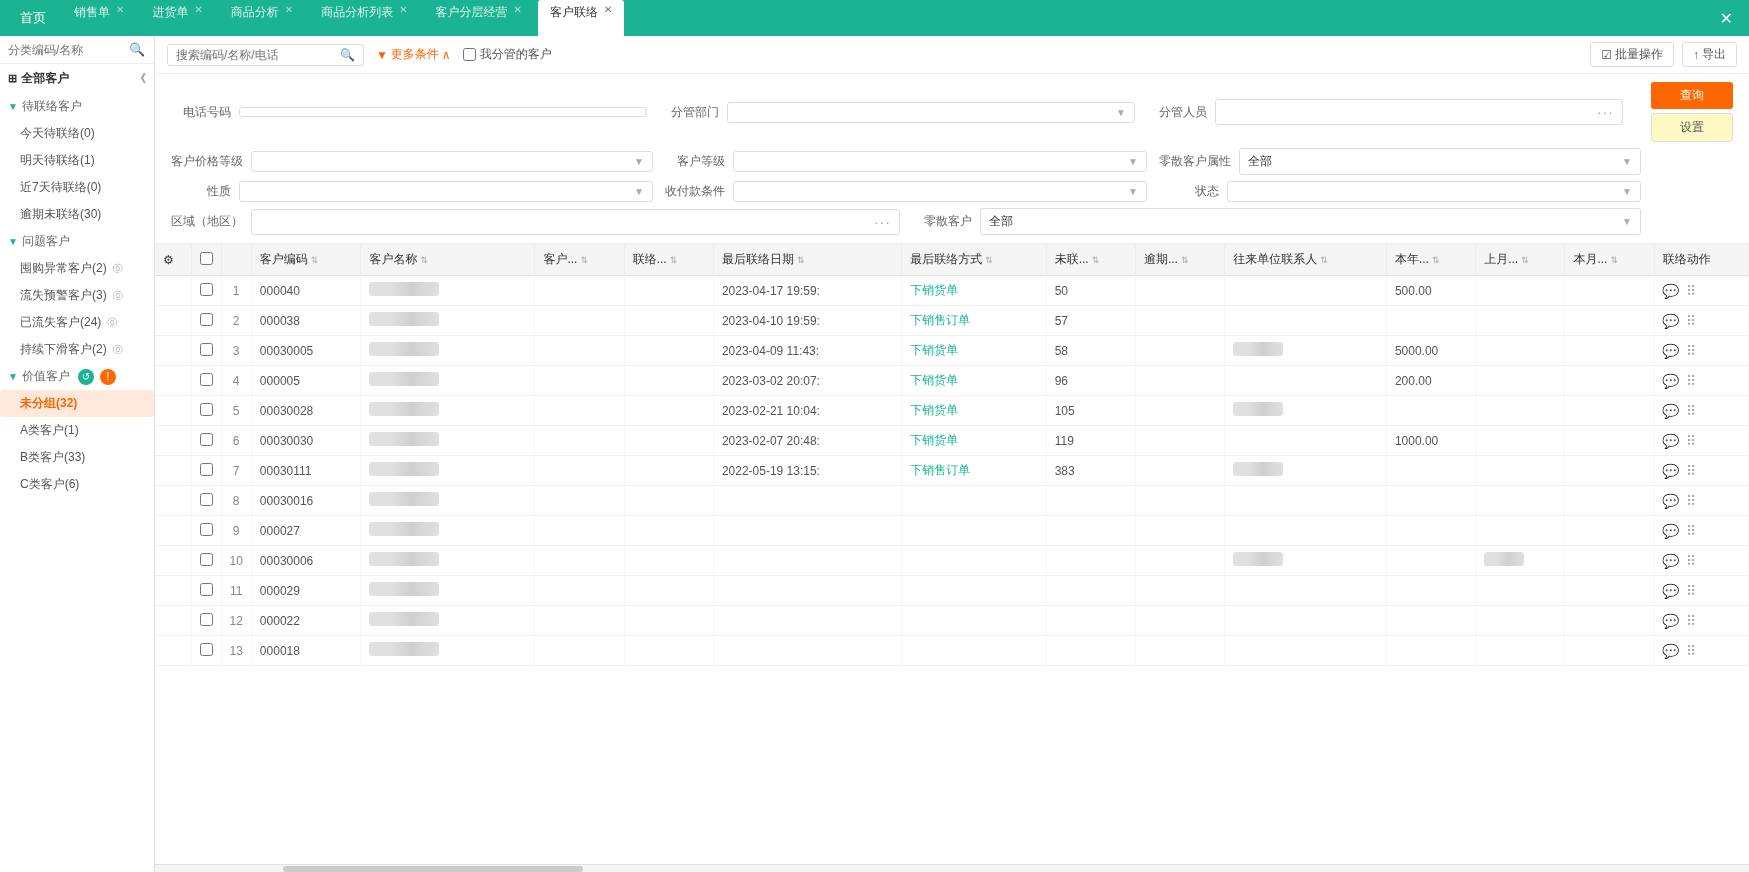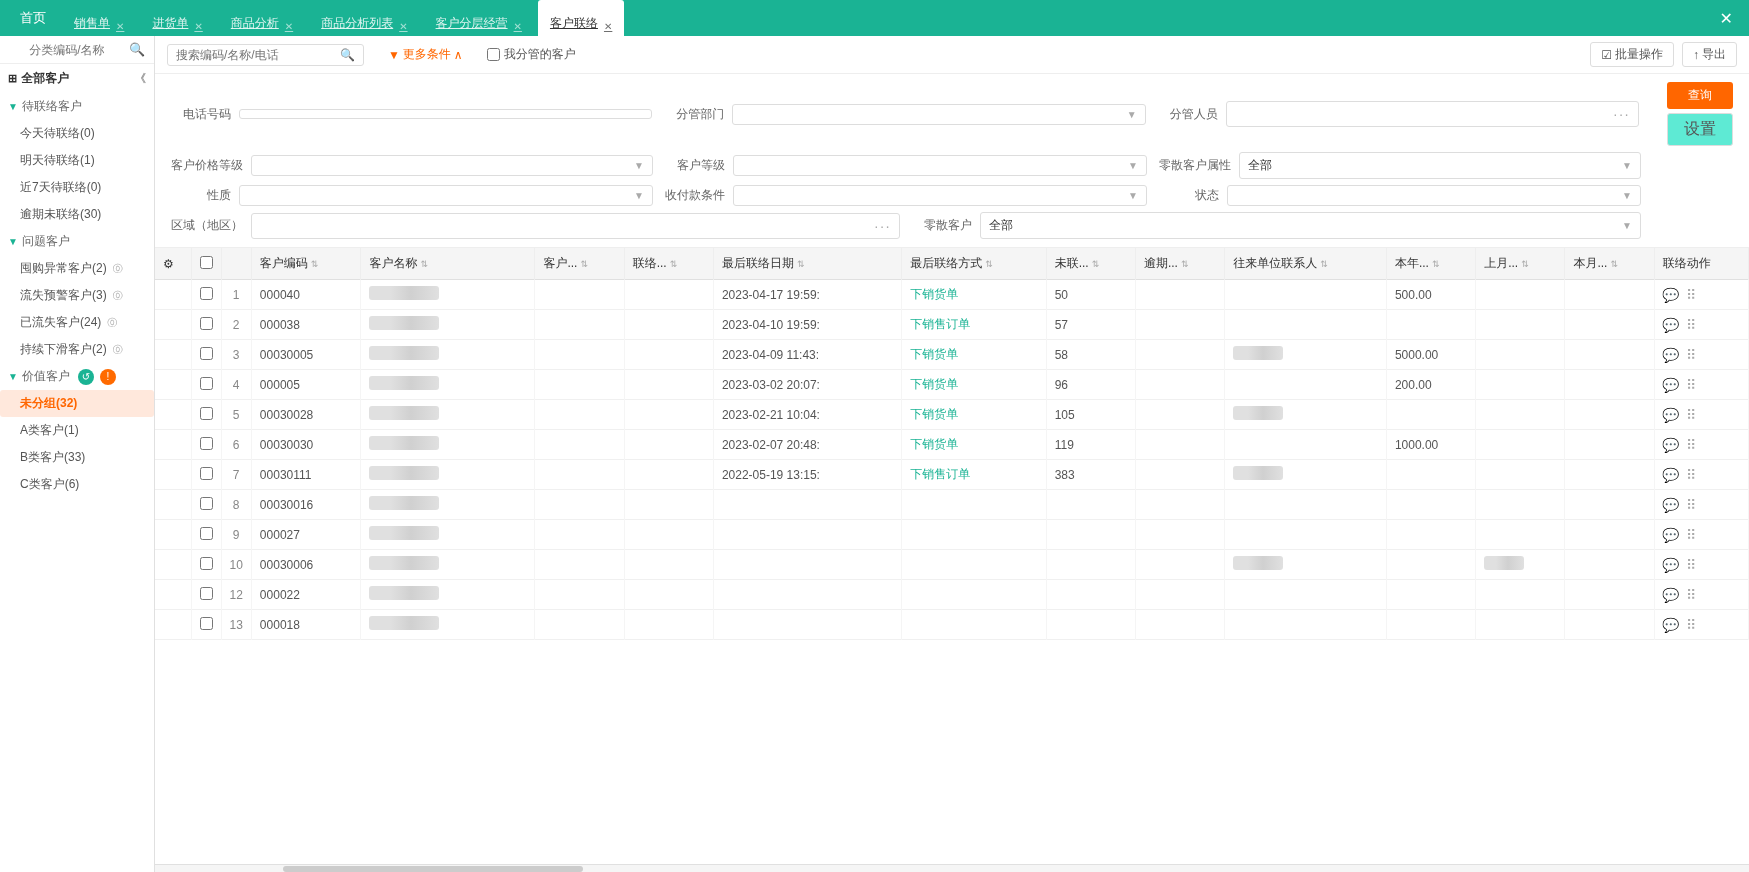--- a/index.html
+++ b/index.html
@@ -9,29 +9,28 @@
     .top-nav {
       display: flex;
       align-items: center;
       background: #1ab394;
       height: 36px;
       padding: 0 8px;
       gap: 4px;
     }
     .nav-tab {
       display: inline-flex;
-      align-items: flex-end;
+      align-items: flex-start;
       padding: 4px 12px;
       color: rgba(255,255,255,0.85);
       cursor: pointer;
       border-radius: 3px 3px 0 0;
       gap: 6px;
       font-size: 13px;
       height: 100%;
-      text-decoration: underline;
     }
     .nav-tab.active {
       background: #fff;
       color: #333;
     }
     .nav-tab .close-icon { font-size: 10px; color: inherit; opacity: 0.7; cursor: pointer; }
     .nav-home { color: #fff; font-size: 13px; padding: 4px 12px; cursor: pointer; }
     .top-nav-right { margin-left: auto; display: flex; align-items: center; }
     .top-close-btn {
       color: #fff;
@@ -62,21 +61,20 @@
       border-bottom: 1px solid #eee;
       gap: 4px;
     }
     .sidebar-search input {
       border: none;
       outline: none;
       font-size: 12px;
       color: #999;
       width: 100%;
       background: transparent;
-      text-align: center;
     }
     .sidebar-search .search-icon { color: #aaa; font-size: 13px; cursor: pointer; }
 
     .sidebar-section-title {
       display: flex;
       align-items: center;
       padding: 6px 8px;
       font-weight: bold;
       color: #333;
       font-size: 12px;
@@ -118,21 +116,21 @@
       overflow: hidden;
     }
 
     
     .filter-bar {
       background: #fff;
       padding: 6px 12px;
       display: flex;
       align-items: center;
       border-bottom: 1px solid #eee;
-      gap: 24px;
+      gap: 12px;
     }
     .filter-search-box {
       display: flex;
       align-items: center;
       border: 1px solid #ddd;
       border-radius: 3px;
       padding: 3px 8px;
       gap: 4px;
       background: #fff;
     }
@@ -239,27 +237,27 @@
     .btn-query {
       background: #f60;
       color: #fff;
       border: none;
       border-radius: 3px;
       padding: 5px 16px;
       cursor: pointer;
       font-size: 12px;
     }
     .btn-reset {
-      background: #5eead4;
+      background: #fef9c3;
       color: #555;
       border: 1px solid #ddd;
       border-radius: 3px;
-      padding: 5px 16px;
-      cursor: pointer;
-      font-size: 16px;
+      padding: 5px 28px;
+      cursor: pointer;
+      font-size: 12px;
     }
 
     
     .table-area {
       flex: 1;
       overflow: auto;
       background: #fff;
     }
     table {
       width: 100%;
@@ -896,20 +894,43 @@
               <td>
                 <div class="action-icons">
     <span class="action-icon" title="联络">💬</span>
     <span class="action-icon" title="更多">⠿</span>
   </div>
               </td>
             </tr>
             <tr>
               <td></td>
               <td><input type="checkbox" style=""></td>
+              <td class="row-num">11</td>
+              <td>000029</td>
+              <td><span class="td-blurred" style="min-width: 70px;"></span></td>
+              <td></td>
+              <td></td>
+              <td></td>
+              <td></td>
+              <td></td>
+              <td></td>
+              <td></td>
+              <td></td>
+              <td></td>
+              <td></td>
+              <td>
+                <div class="action-icons">
+    <span class="action-icon" title="联络">💬</span>
+    <span class="action-icon" title="更多">⠿</span>
+  </div>
+              </td>
+            </tr>
+            <tr>
+              <td></td>
+              <td><input type="checkbox" style=""></td>
               <td class="row-num">12</td>
               <td>000022</td>
               <td><span class="td-blurred" style="min-width: 70px;"></span></td>
               <td></td>
               <td></td>
               <td></td>
               <td></td>
               <td></td>
               <td></td>
               <td></td>

